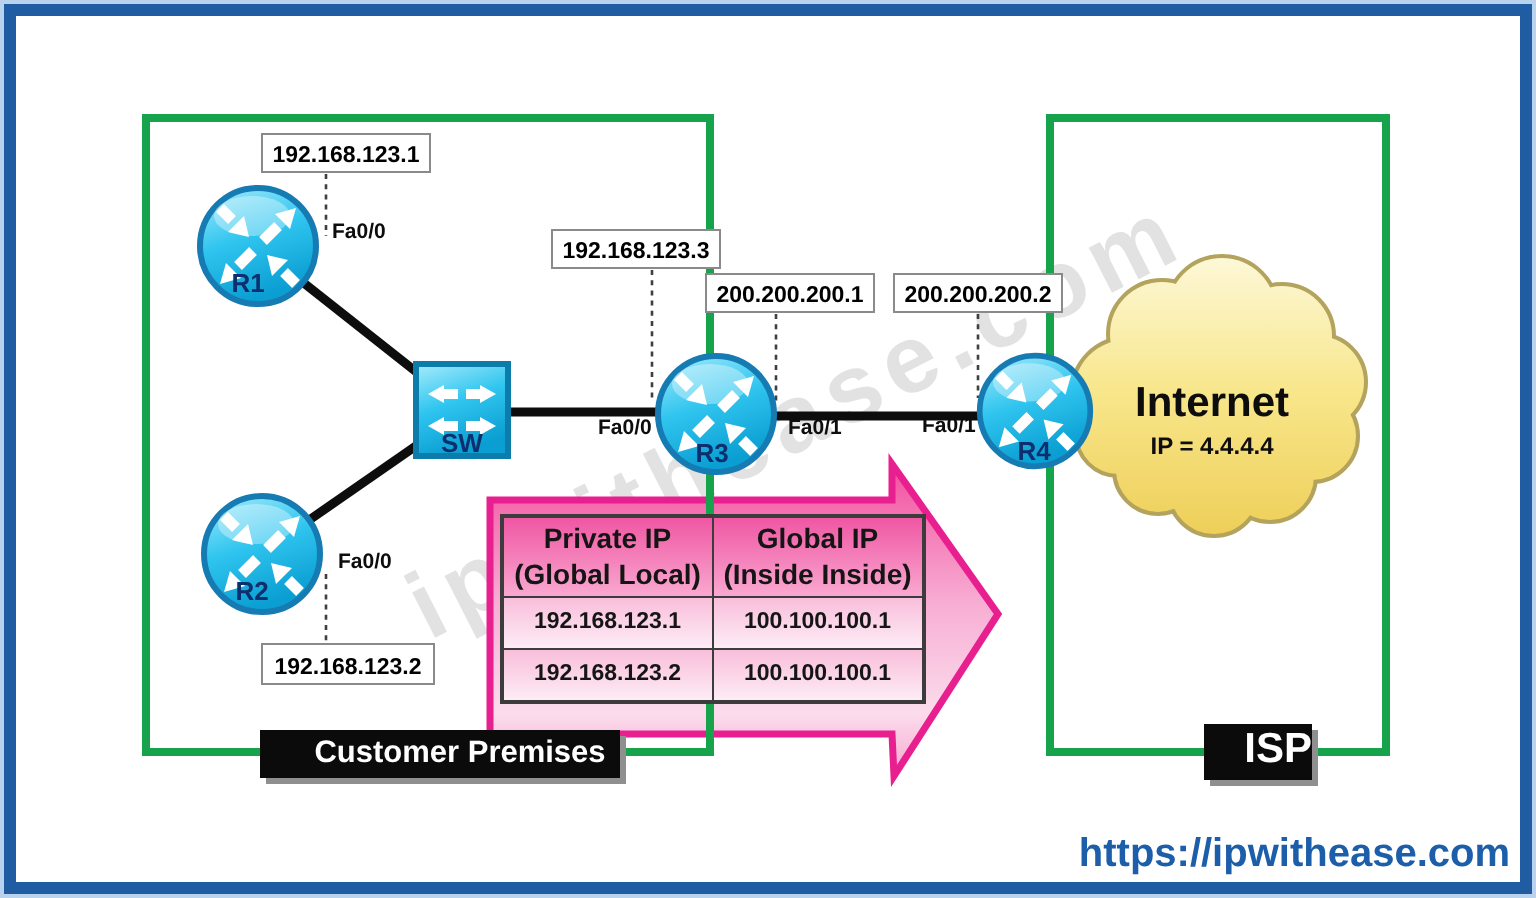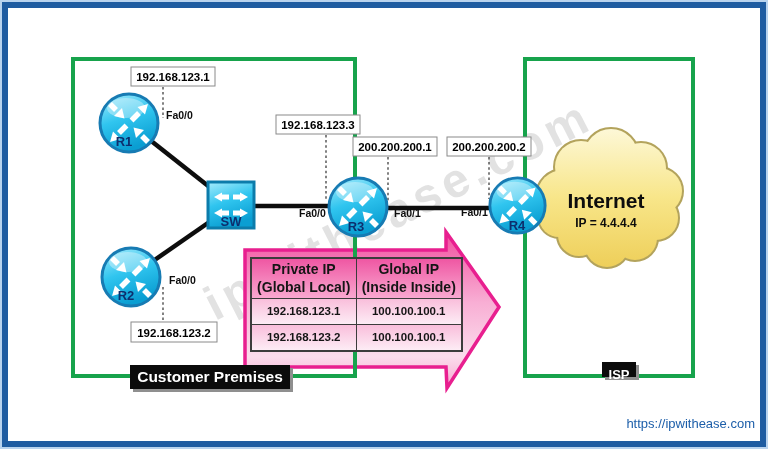--- a/index.html
+++ b/index.html
@@ -37,28 +37,28 @@
   .nat-td{
     background:linear-gradient(#f9bedb,#fdecf5);
     font-weight:bold;font-size:11.5px;color:#151515;
     display:flex;justify-content:center;align-items:center;
   }
   .cell-br{border-right:1.5px solid #3c3c3c;}
   .cell-bb{border-bottom:1.5px solid #3c3c3c;}
 
   .zone-label{
     position:absolute;background:#0b0b0b;color:#ffffff;font-weight:bold;
-    text-align:center;z-index:8;box-shadow:3px 3px 0 #8f8f8f;
+    text-align:center;z-index:8;box-shadow:3px 3px 0 #8f8f8f;padding-left:20px;
   }
   .customer-label{left:130px;top:365px;width:160px;height:24px;line-height:24px;font-size:15.5px;}
-  .isp-label{left:602px;top:362px;width:34px;height:15px;line-height:26px;font-size:13px;}
+  .isp-label{left:602px;top:362px;width:34px;height:28px;line-height:26px;font-size:21px;text-align:right;}
 
   .footer-link{
     position:absolute;right:13px;top:416px;z-index:8;
-    color:#1c5ea9;font-weight:normal;font-size:13px;cursor:pointer;
+    color:#1c5ea9;font-weight:bold;font-size:20px;cursor:pointer;
   }
 </style>
 </head>
 <body>
 
 <div class="canvas">
 
   <div class="watermark">ipwithease.com</div>
 
   <svg class="arrow-layer" width="768" height="449" viewBox="0 0 768 449">

